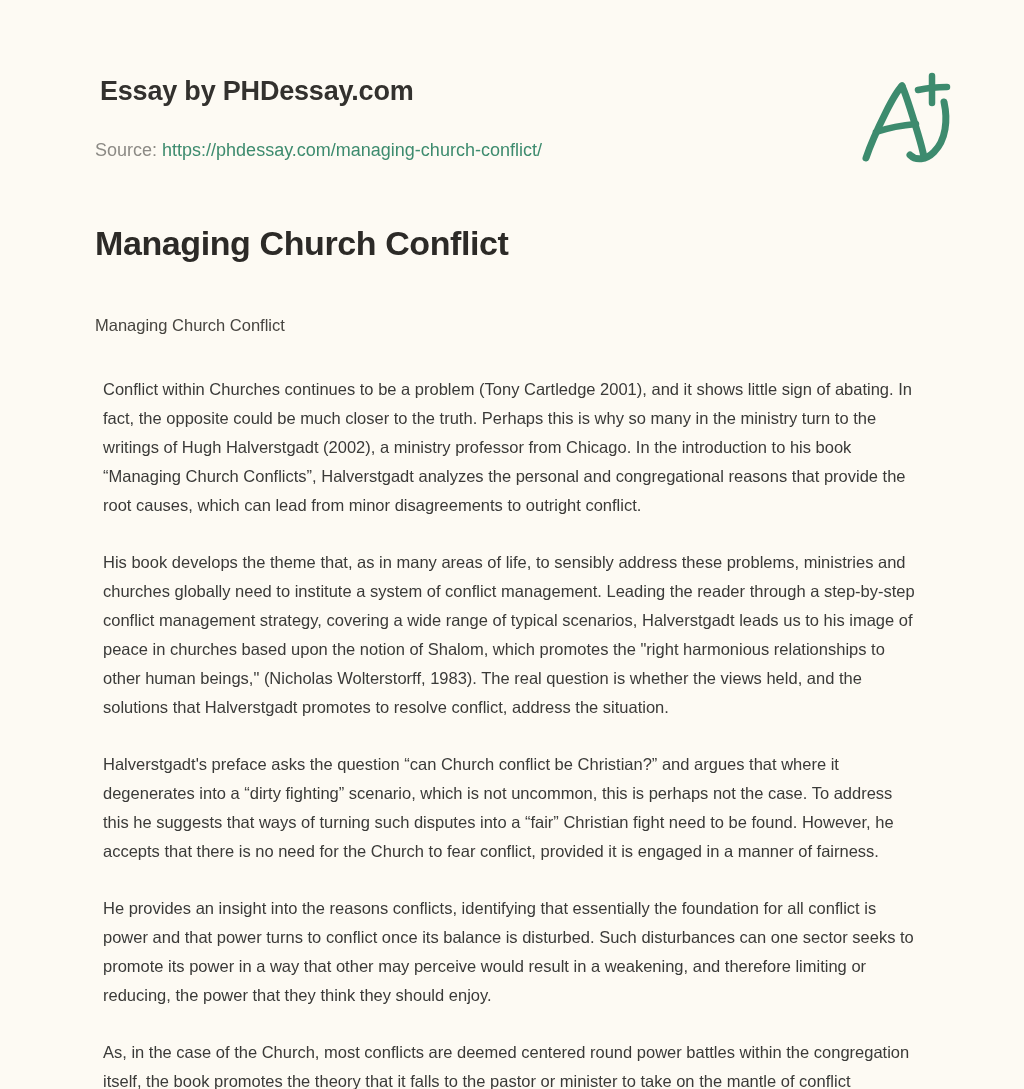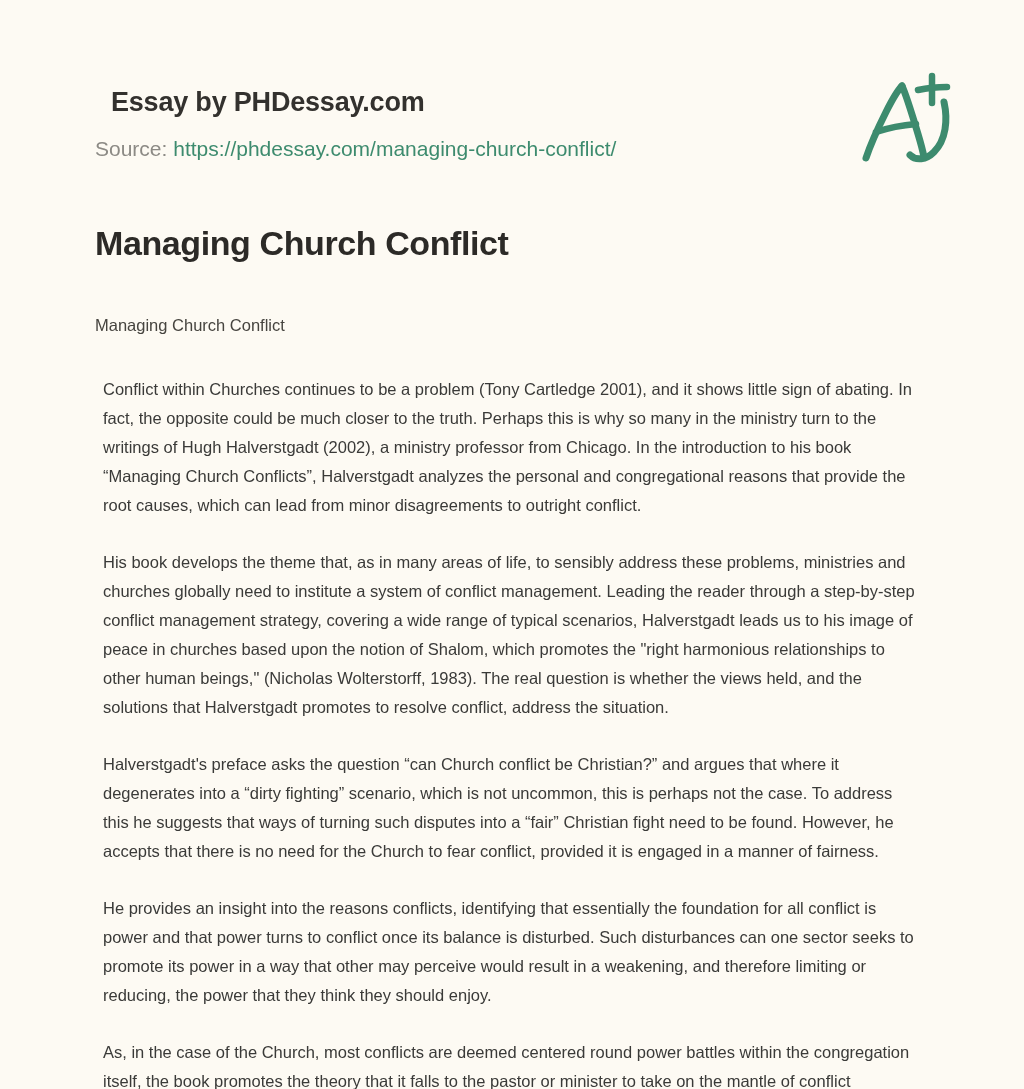--- a/index.html
+++ b/index.html
@@ -31,26 +31,26 @@
     height: 150px;
     box-sizing: border-box;
   }
 
   .brand-title {
     font-size: 27px;
     font-weight: bold;
     letter-spacing: -0.2px;
     color: #33312e;
     line-height: 1.2;
-    margin: 16px;
+    margin: 5px;
   }
 
   .source-line {
-    margin-top: 8px;
-    font-size: 21px;
+    margin-top: 31px;
+    font-size: 18px;
     color: #8c8a85;
     line-height: 1.4;
     white-space: nowrap;
   }
 
   .source-label {
     color: #8c8a85;
   }
 
   .source-url {

